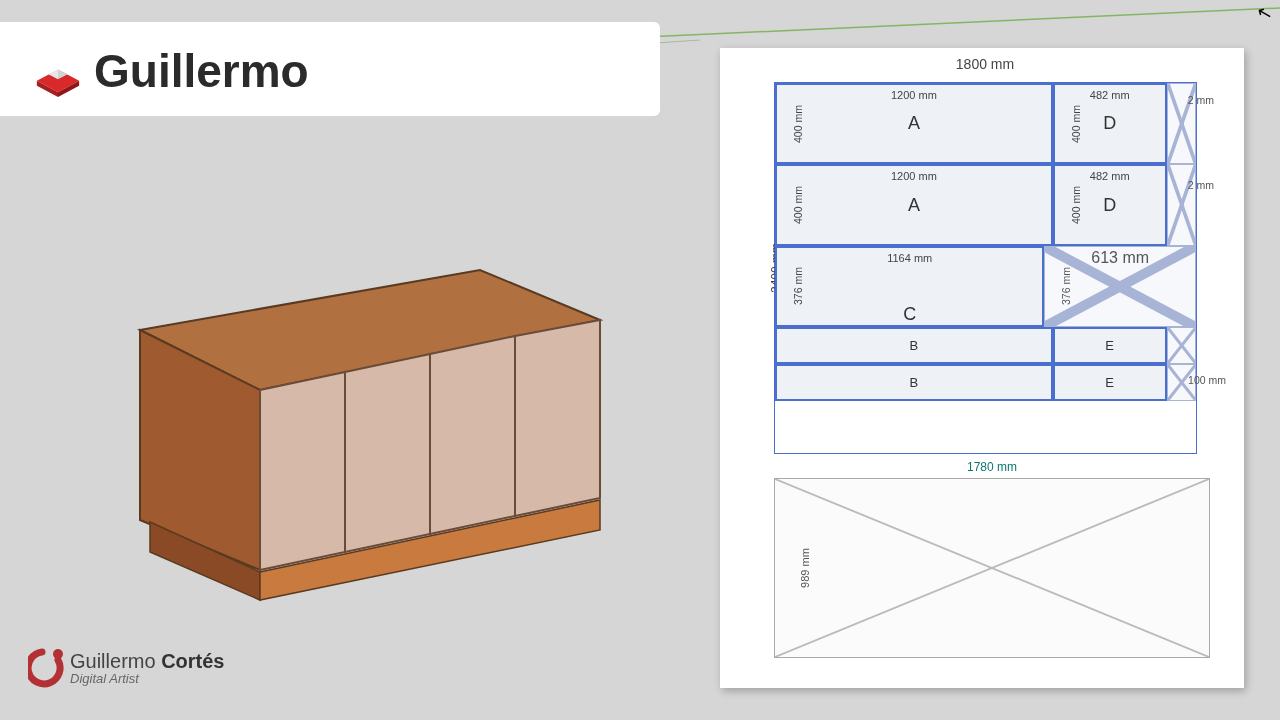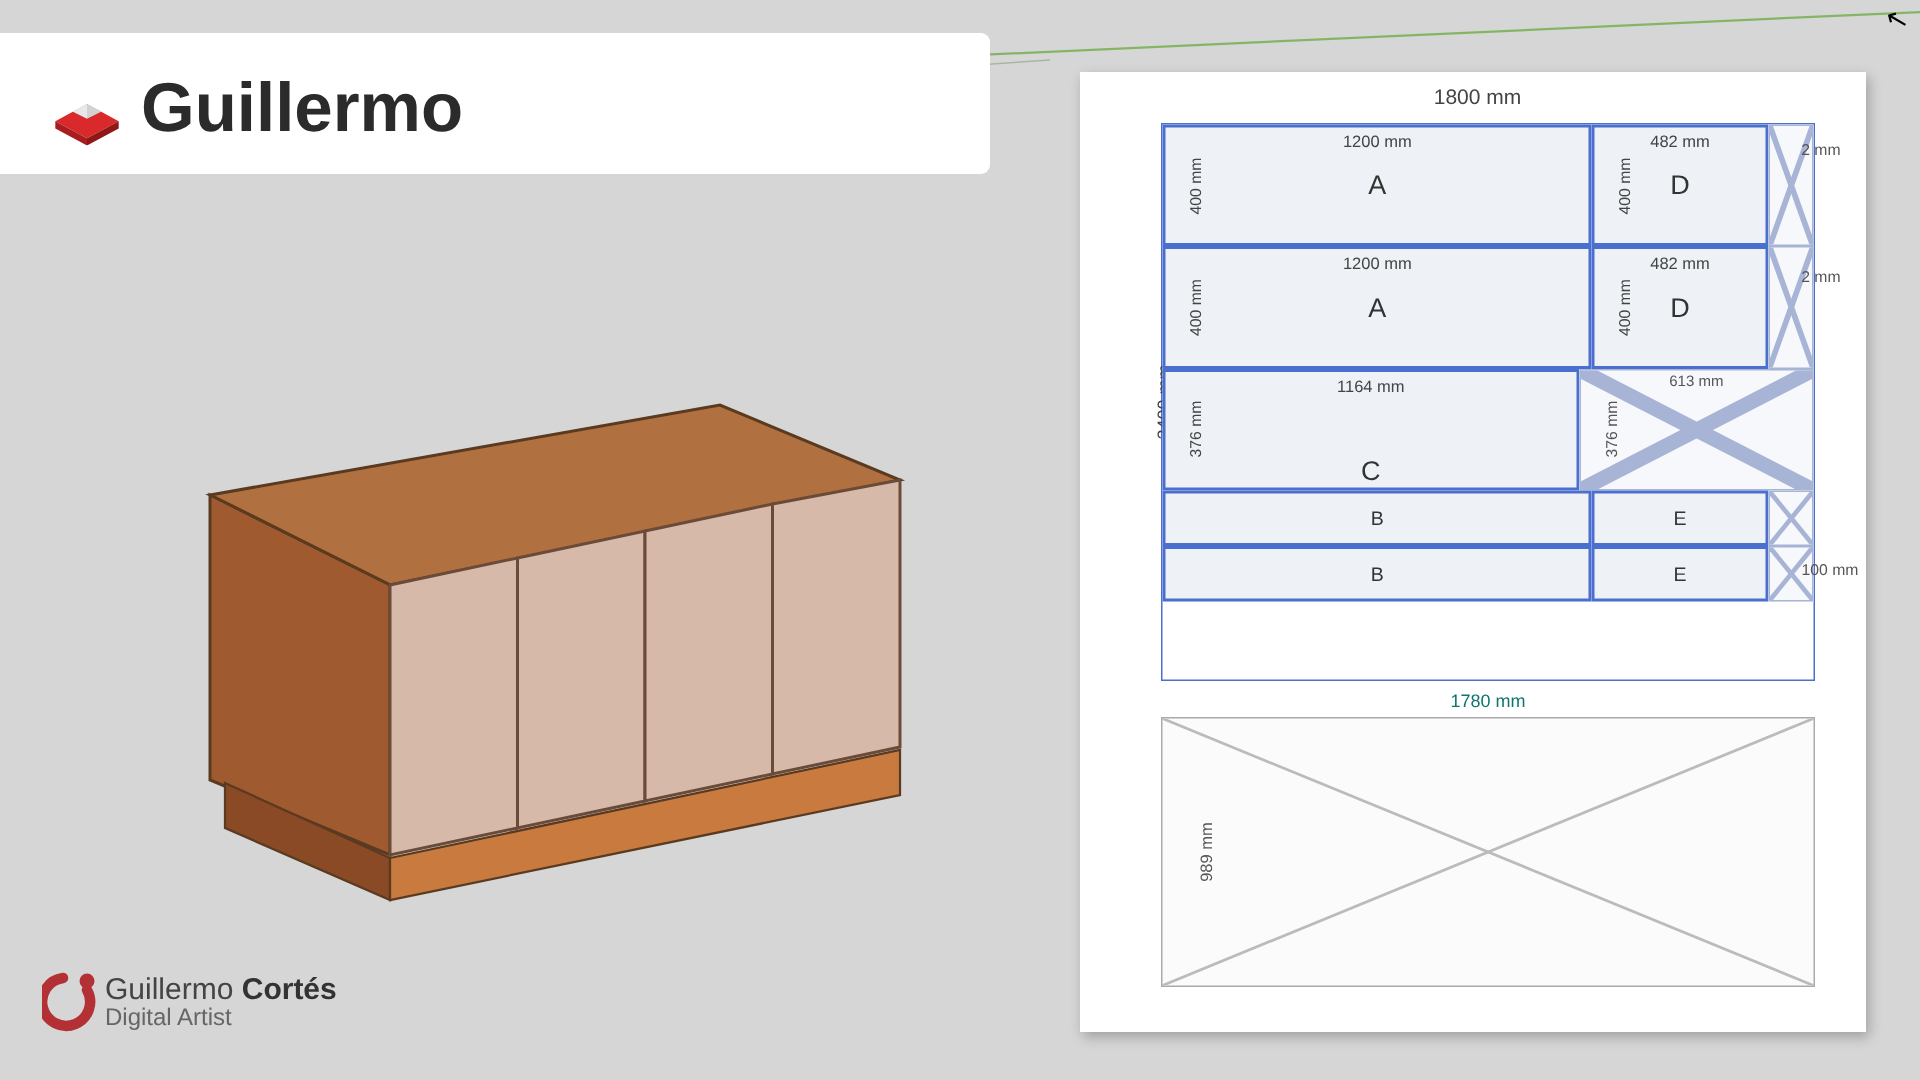--- a/index.html
+++ b/index.html
@@ -87,21 +87,21 @@
     top: -22px;
     left: 50%;
     transform: translateX(-50%);
     font-size: 14px;
     color: #444;
   }
   .board {
     position: absolute;
     left: 14px;
     top: 4px;
-    right: 0;
+    right: 13px;
     height: 372px;
     border: 1.5px solid #4a6fcf;
   }
   .board .vlabel {
     position: absolute;
     left: -24px;
     top: 50%;
     transform: translateY(-50%) rotate(-90deg);
     transform-origin: center;
     font-size: 12px;
@@ -137,21 +137,21 @@
     white-space: nowrap;
   }
   .waste {
     position: absolute;
     border: 1px solid #a8b4d6;
     background: #f7f8fb;
   }
   .waste svg { width:100%; height:100%; display:block; }
   .waste .w-dim {
     position:absolute; top:2px; left:50%; transform:translateX(-50%);
-    font-size:10px; color:#555;
+    font-size:16px; color:#555;
   }
   .waste .h-dim {
     position:absolute; left:2px; top:50%;
     transform: translateY(-50%) rotate(-90deg);
     font-size:10.5px; color:#555;
     white-space: nowrap;
   }
   .edge-dim {
     position: absolute;
     font-size: 10.5px;
@@ -191,21 +191,21 @@
     bottom: 28px;
     display: flex;
     align-items: center;
     gap: 0;
     color: #3a3a3a;
   }
   .sig .mark svg { width: 42px; height: 48px; display:block; }
   .sig .txt .line1 { font-size: 20px; }
   .sig .txt .line1 .first { font-weight: 400; color:#444; }
   .sig .txt .line1 .last  { font-weight: 700; color:#333; }
-  .sig .txt .line2 { font-size: 16px; color:#666; margin-top:-2px; }
+  .sig .txt .line2 { font-size: 13px; color:#666; margin-top:-2px;font-style:italic; }
 
   
   .cursor {
     position:absolute;
     top: 2px; right: 8px;
     font-size: 18px;
     color:#000;
     transform: rotate(-15deg);
   }
 </style>

